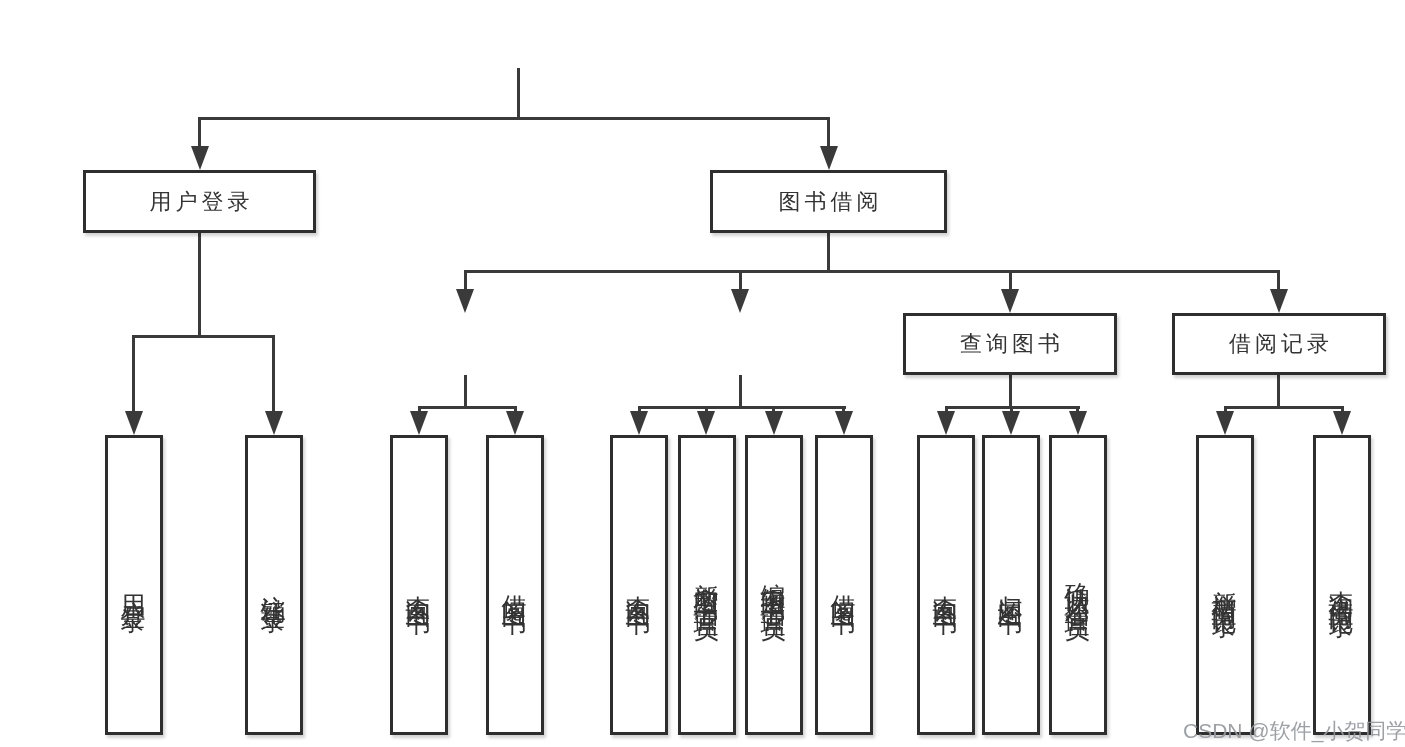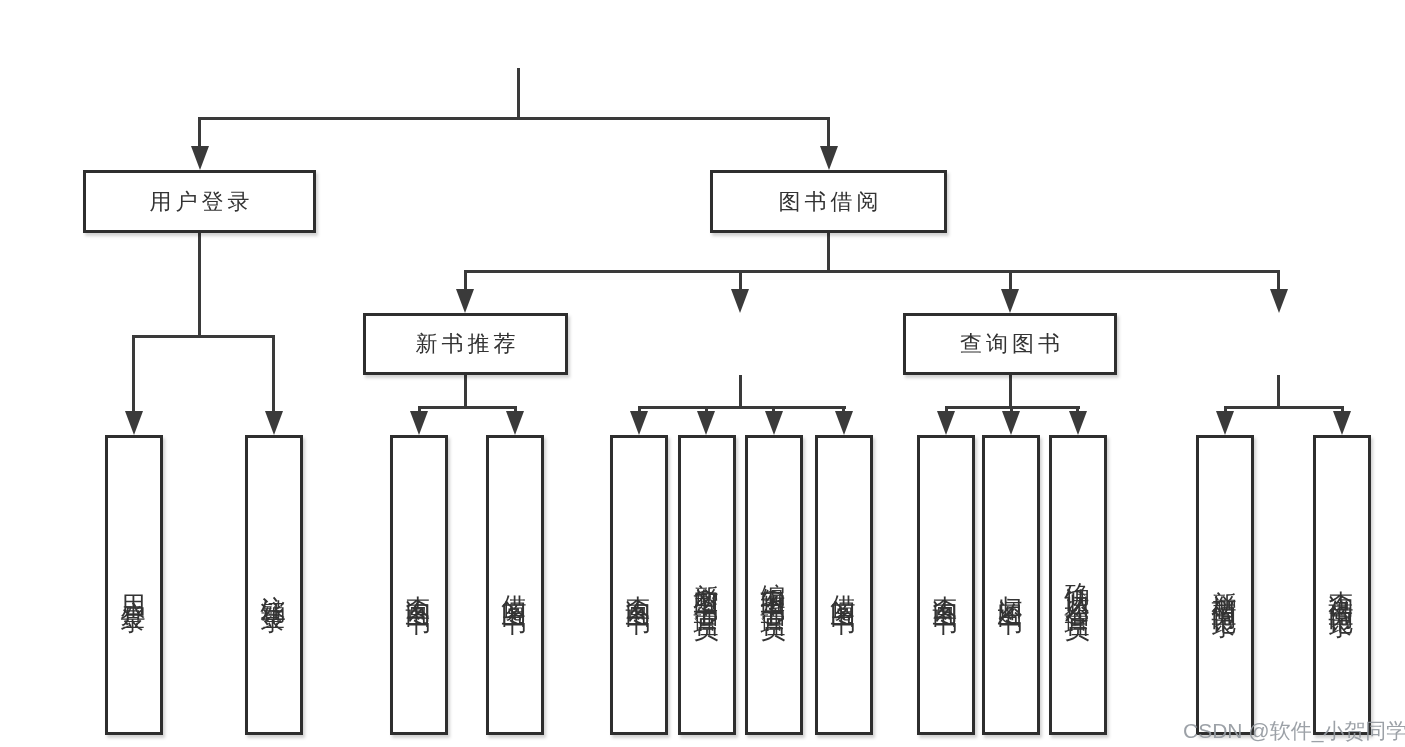--- a/index.html
+++ b/index.html
@@ -88,25 +88,25 @@
   <div class="hline" style="left:464px; top:270px; width:816px;"></div>
   <div class="vline" style="left:464px; top:270px; height:22px;"></div>
   <div class="arrow" style="left:456px; top:289px;"></div>
   <div class="vline" style="left:739px; top:270px; height:22px;"></div>
   <div class="arrow" style="left:731px; top:289px;"></div>
   <div class="vline" style="left:1009px; top:270px; height:22px;"></div>
   <div class="arrow" style="left:1001px; top:289px;"></div>
   <div class="vline" style="left:1277px; top:270px; height:22px;"></div>
   <div class="arrow" style="left:1270px; top:289px;"></div>
 
-  <div class="box" style="left:363px; top:313px; width:205px; height:62px;">
-    <span class="h-label">新书推荐</span>
-  </div>
   <div class="box" style="left:903px; top:313px; width:214px; height:62px;">
     <span class="h-label">查询图书</span>
+  </div>
+  <div class="box" style="left:1172px; top:313px; width:214px; height:62px;">
+    <span class="h-label">借阅记录</span>
   </div>
 
   <div class="vline" style="left:464px; top:375px; height:31px;"></div>
   <div class="hline" style="left:418px; top:406px; width:99px;"></div>
   <div class="vline" style="left:418px; top:406px; height:9px;"></div>
   <div class="arrow" style="left:410px; top:411px;"></div>
   <div class="vline" style="left:514px; top:406px; height:9px;"></div>
   <div class="arrow" style="left:506px; top:411px;"></div>
 
   <div class="vline" style="left:739px; top:375px; height:31px;"></div>

